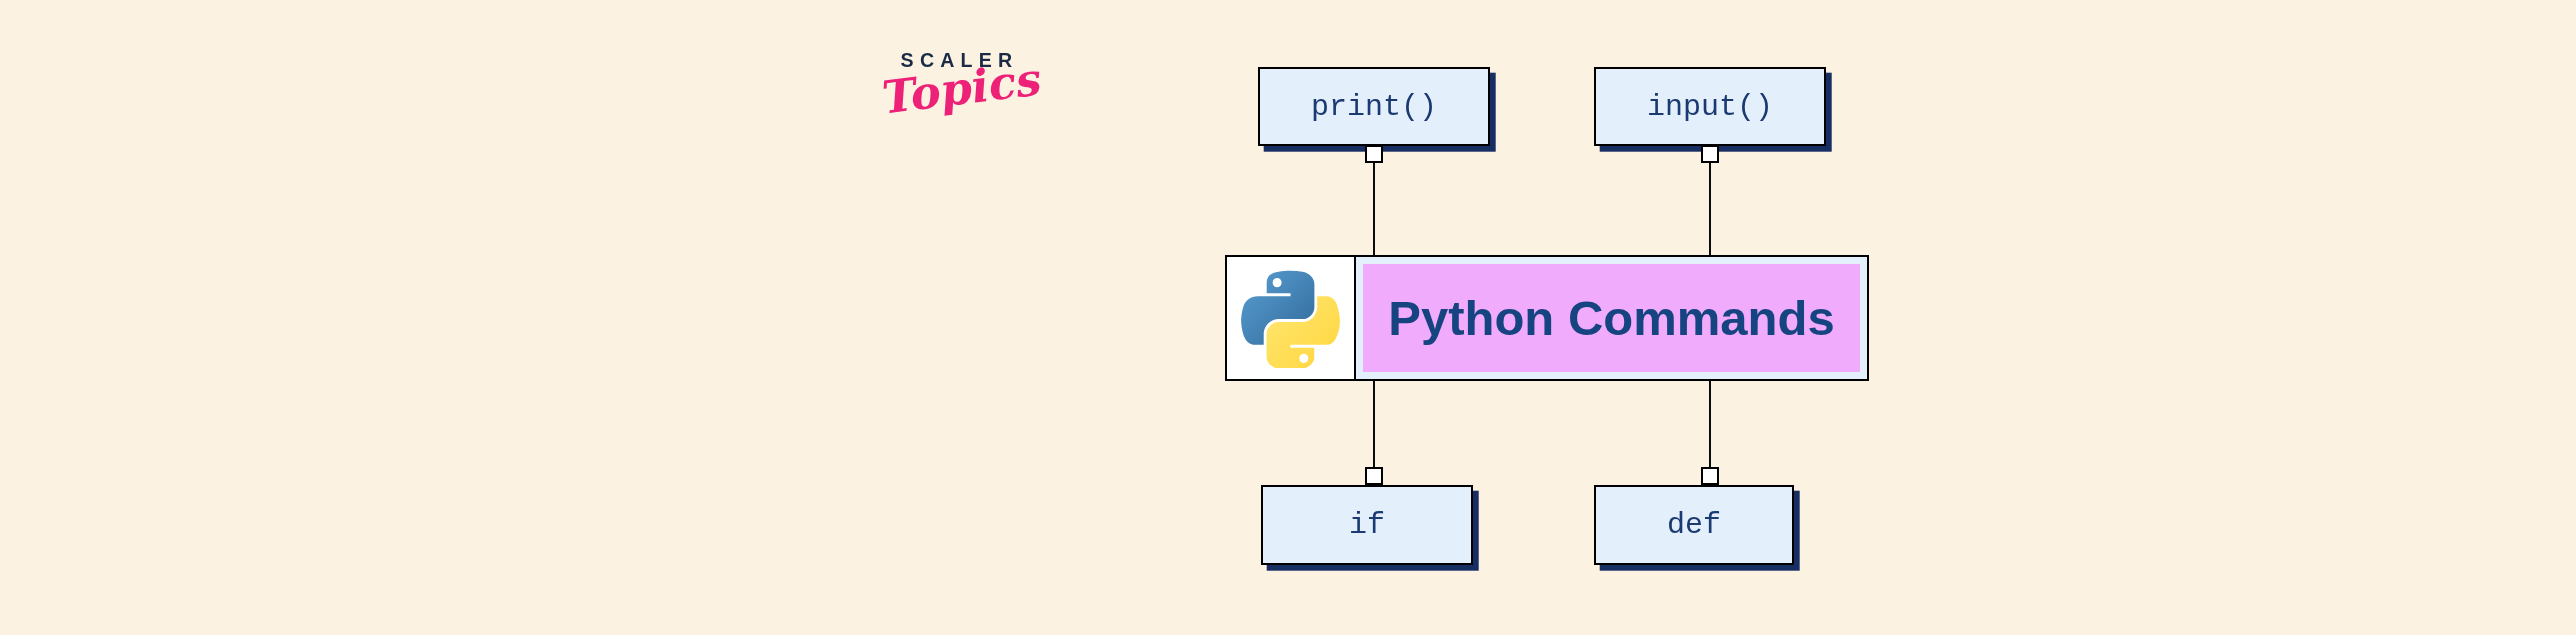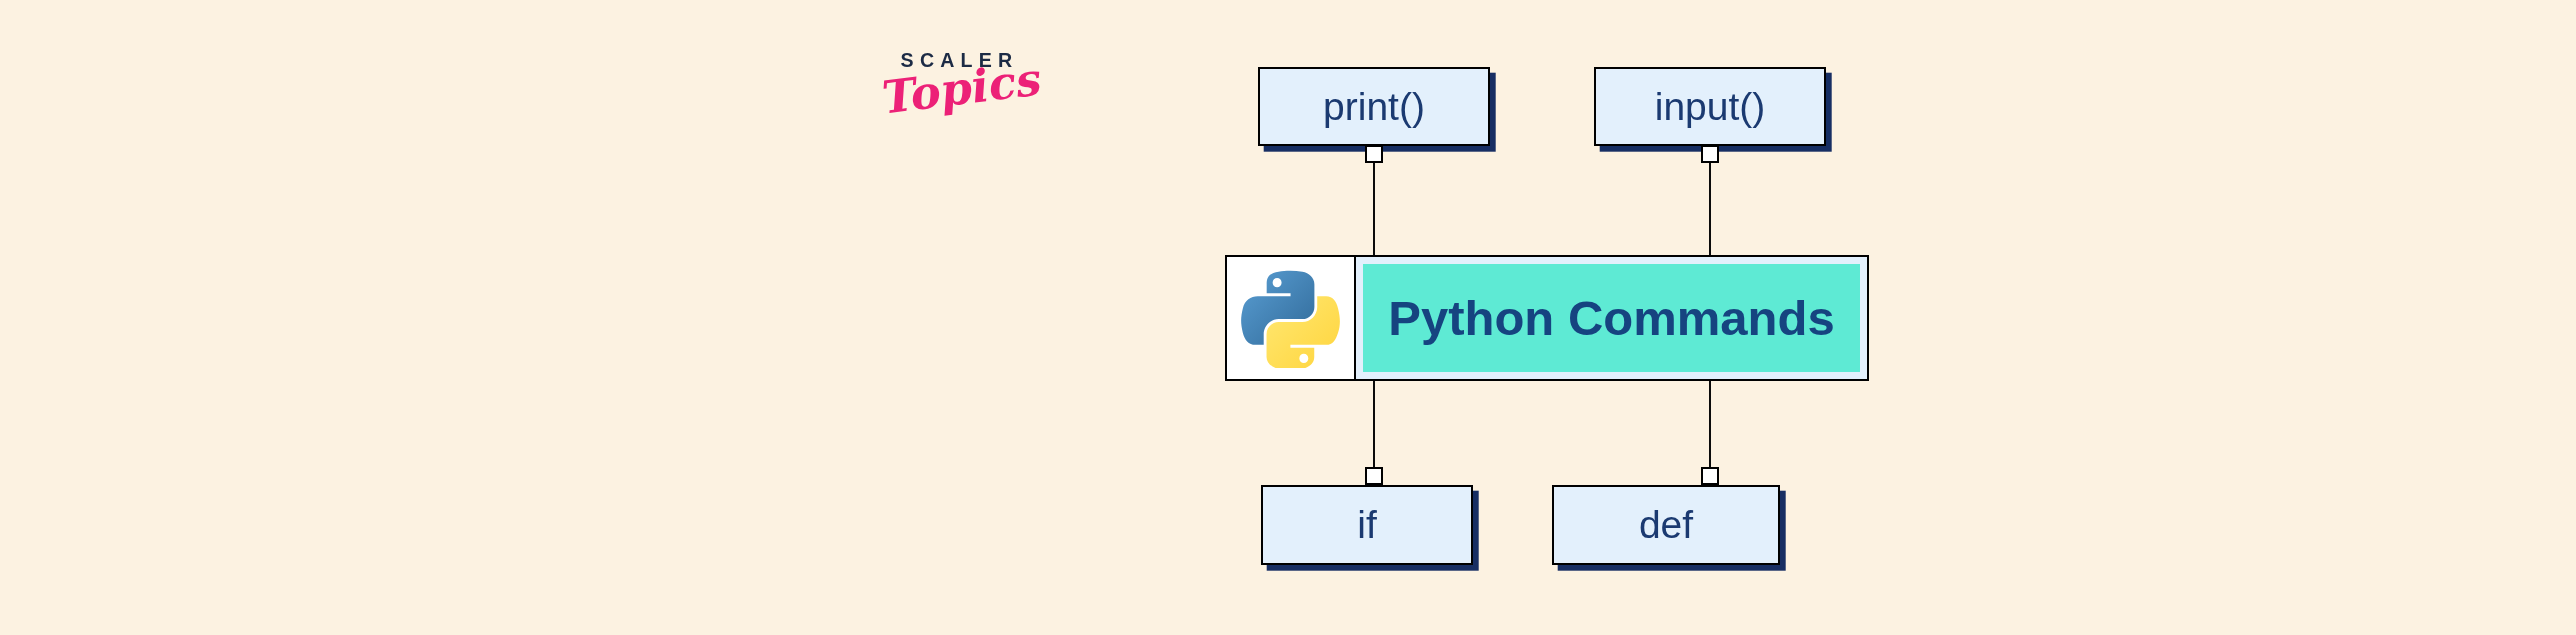--- a/index.html
+++ b/index.html
@@ -21,42 +21,42 @@
     line-height:1.05;
   }
   
   .cmd-box{
     position:absolute;box-sizing:border-box;
     background:#E3F0FC;border:2.6px solid #000;
     box-shadow:5.7px 5.7px 0 #172E63;
     display:flex;align-items:center;justify-content:center;
   }
   .cmd-label{
-    font-size:39px;color:#1B3A71;
-    font-family:Liberation Sans, sans-serif;
+    font-size:30px;color:#1B3A71;
+    font-family:Liberation Mono, monospace;
   }
   .box-print{left:1258px;top:67px;width:232px;height:79px;}
   .box-input{left:1594px;top:67px;width:232px;height:79px;justify-content:center;}
   .box-if{left:1261px;top:485px;width:212px;height:80px;}
-  .box-def{left:1552px;top:485px;width:228px;height:80px;}
+  .box-def{left:1594px;top:485px;width:200px;height:80px;}
   
   .main-box{
     position:absolute;left:1225px;top:255px;width:644px;height:126px;
     box-sizing:border-box;border:2.6px solid #000;background:#E3F0FC;
     display:flex;align-items:stretch;
   }
   .logo-cell{
     width:129px;box-sizing:border-box;background:#FFFFFF;
     border-right:2.6px solid #000;
     display:flex;align-items:center;justify-content:center;flex:none;
   }
   .logo-cell svg{width:99px;height:99px;display:block;}
   .title-cell{flex:1;box-sizing:border-box;padding:7.2px;display:flex;}
   .title-panel{
-    flex:1;background:#5eead4;display:flex;align-items:center;justify-content:center;
+    flex:1;background:#f0abfc;display:flex;align-items:center;justify-content:center;
   }
   .title-text{
     font-weight:700;font-size:49px;color:#164480;
     font-family:"Liberation Sans",sans-serif;letter-spacing:0px;
   }
   
   .node-sq{
     position:absolute;width:17.5px;height:17.5px;box-sizing:border-box;
     background:#FFFFFF;border:2.1px solid #000;
   }

